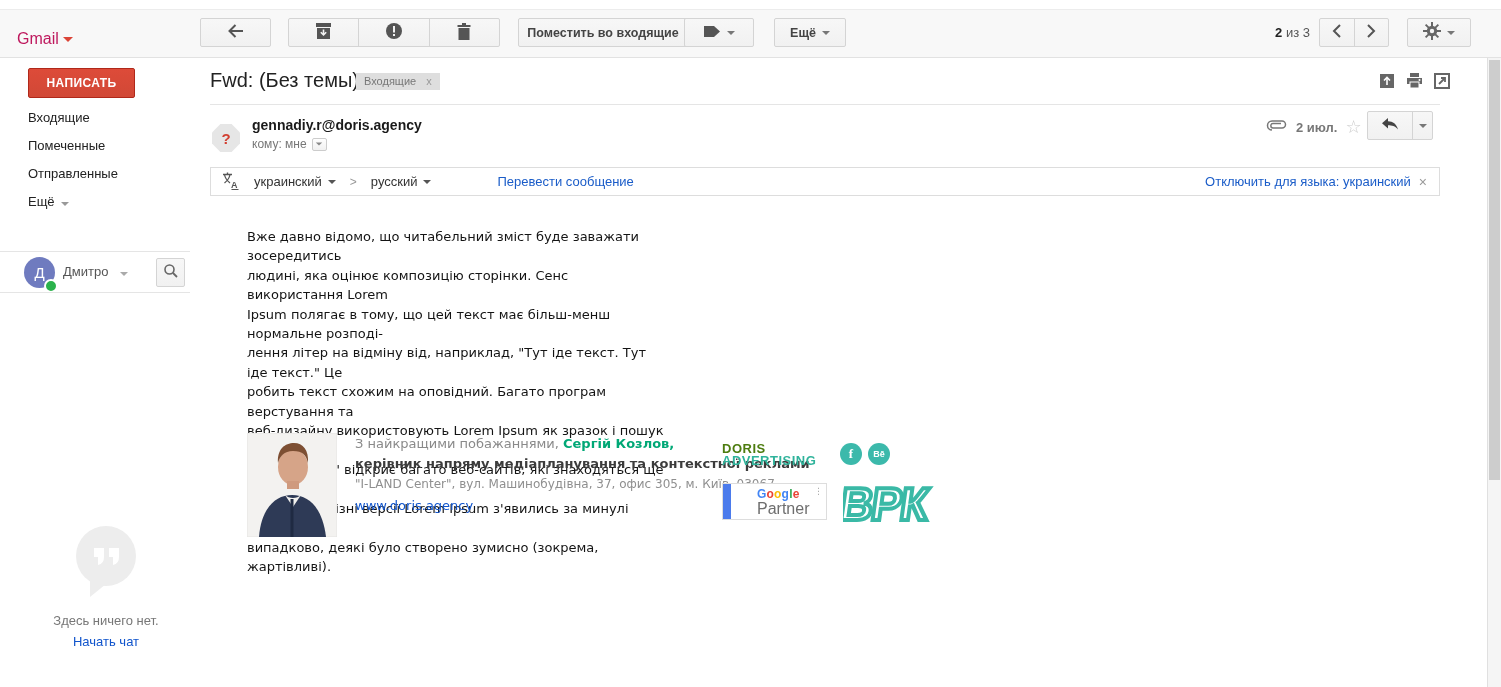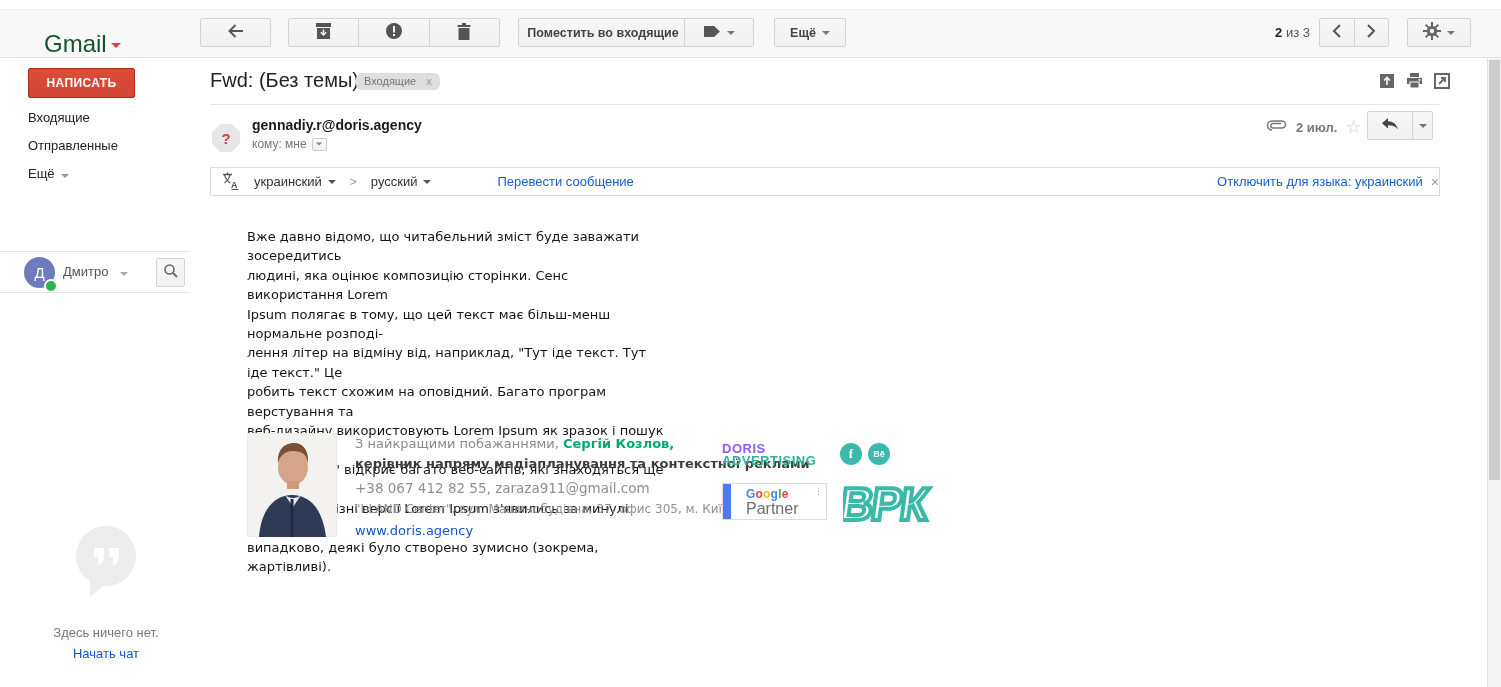--- a/index.html
+++ b/index.html
@@ -3,21 +3,21 @@
 <meta charset="utf-8">
 <style>
   html,body{margin:0;padding:0;background:#fff;}
   .screen{position:relative;width:1501px;height:687px;background:#fff;overflow:hidden;
           font-family:"Liberation Sans",sans-serif;color:#222;}
 
   
   .topline{position:absolute;top:9px;left:0;width:100%;height:0;border-top:1px solid #ececec;}
   .topbar{position:absolute;top:10px;left:0;width:100%;height:47px;background:#f8f8f8;
           border-bottom:1px solid #e2e2e2;}
-  .gmail-logo{position:absolute;left:44px;top:20px;font-size:24px;color:#14532d;cursor:pointer;}
+  .gmail-logo{position:absolute;left:17px;top:20px;font-size:16px;color:#be185d;cursor:pointer;}
   .gmail-caret{display:inline-block;width:0;height:0;border-left:5px solid transparent;
           border-right:5px solid transparent;border-top:5px solid #db4437;margin-left:4px;vertical-align:middle;}
   .btn{position:absolute;top:8px;height:29px;box-sizing:border-box;
        background:linear-gradient(#f7f7f7,#f1f1f1);border:1px solid #d4d4d4;border-radius:2px;
        display:flex;align-items:center;justify-content:center;color:#444;font-size:12.5px;
        font-weight:bold;cursor:pointer;}
   .btn-cell{height:29px;box-sizing:border-box;display:flex;align-items:center;justify-content:center;
        border-right:1px solid #d4d4d4;cursor:pointer;flex:1;}
   .btn-cell:last-child{border-right:none;}
   .caret{display:inline-block;width:0;height:0;border-left:4px solid transparent;
@@ -39,26 +39,26 @@
   .chat-avatar{position:absolute;left:24px;top:4px;width:31px;height:31px;border-radius:50%;
        background:#6f7bbf;color:#fff;font-size:15px;display:flex;align-items:center;justify-content:center;}
   .presence{position:absolute;left:44px;top:26px;width:10px;height:10px;border-radius:50%;
        background:#2bb24c;border:2px solid #fff;}
   .chat-name{position:absolute;left:63px;top:11px;font-size:13px;color:#555;cursor:pointer;}
   .chat-search{position:absolute;left:156px;top:5px;width:29px;height:29px;box-sizing:border-box;
        background:linear-gradient(#f7f7f7,#f1f1f1);border:1px solid #d4d4d4;border-radius:2px;
        display:flex;align-items:center;justify-content:center;cursor:pointer;}
   .hangouts-empty{position:absolute;left:0;top:525px;width:212px;text-align:center;}
   .hangouts-icon{display:inline-block;}
-  .empty-text{margin-top:22px;font-size:13px;color:#777;}
+  .empty-text{margin-top:10px;font-size:13px;color:#777;}
   .start-chat{margin-top:6px;font-size:13px;color:#1155cc;cursor:pointer;}
 
   
   .subject{position:absolute;left:210px;top:69px;font-size:20px;color:#222;}
-  .chip{position:absolute;left:356px;top:73px;height:17px;background:#dedede;border-radius:6px;
+  .chip{position:absolute;left:356px;top:73px;height:17px;background:#dedede;border-radius:0;
         font-size:11px;color:#777;line-height:17px;padding:0 8px;cursor:default;}
   .chip .chip-x{margin-left:10px;color:#999;cursor:pointer;}
   .msg-icons{position:absolute;top:73px;left:1379px;display:flex;gap:11px;}
   .msg-icons .ic{cursor:pointer;}
   .hr{position:absolute;left:210px;width:1230px;border-top:1px solid #e5e5e5;}
 
   .avatar-octagon{position:absolute;left:212px;top:124px;width:28px;height:28px;background:#e6e6e6;
         clip-path:polygon(30% 0,70% 0,100% 30%,100% 70%,70% 100%,30% 100%,0 70%,0 30%);
         display:flex;align-items:center;justify-content:center;color:#d23f31;
         font-weight:bold;font-size:15px;}
@@ -74,48 +74,48 @@
         background:linear-gradient(#f7f7f7,#f1f1f1);border:1px solid #d4d4d4;border-radius:2px;
         display:flex;}
   .reply-main{flex:1;display:flex;align-items:center;justify-content:center;border-right:1px solid #d4d4d4;cursor:pointer;}
   .reply-caret{width:19px;display:flex;align-items:center;justify-content:center;cursor:pointer;}
 
   .translate-bar{position:absolute;left:210px;top:167px;width:1230px;height:29px;box-sizing:border-box;
         border:1px solid #ddd;background:#fff;display:flex;align-items:center;font-size:13px;color:#333;}
   .tb-item{display:flex;align-items:center;cursor:pointer;}
   .tb-sep{color:#999;margin:0 14px;font-size:12px;}
   .tb-link{color:#1a5cc8;cursor:pointer;}
-  .tb-right{margin-left:auto;display:flex;align-items:center;gap:8px;}
+  .tb-right{margin-left:auto;margin-right:12px;display:flex;align-items:center;gap:8px;}
   .tb-close{color:#999;font-size:14px;cursor:pointer;}
 
   .mail-body{position:absolute;left:247px;top:227px;width:420px;
         font-family:"DejaVu Sans",sans-serif;font-size:13px;line-height:19.4px;color:#141414;}
 
   
   .sig-photo{position:absolute;left:247px;top:433px;width:90px;height:104px;}
   .sig-text{position:absolute;left:355px;top:436px;font-family:"DejaVu Sans",sans-serif;}
   .sig-line1{font-size:13px;color:#8a8a8a;}
   .sig-name{color:#00a876;font-weight:bold;}
   .sig-title{margin-top:5px;font-size:13px;font-weight:bold;color:#3c3c3c;}
   .sig-phone{margin-top:9px;font-size:13.5px;color:#8f8f8f;}
   .sig-addr{margin-top:6px;font-size:12px;color:#8f8f8f;}
   .sig-site{margin-top:7px;font-size:13px;color:#1155cc;cursor:pointer;}
 
   .doris-logo{position:absolute;left:722px;top:443px;font-size:13px;font-weight:800;
         letter-spacing:.5px;line-height:12px;font-family:"Liberation Sans",sans-serif;}
-  .doris-l1{color:#8b5cf6;}
+  .doris-l1{color:#4d7c0f;}
   .doris-l2{color:#2fb39b;}
   .soc{position:absolute;top:443px;width:22px;height:22px;border-radius:50%;background:#3cb9ab;
         color:#fff;display:flex;align-items:center;justify-content:center;cursor:pointer;}
   .soc-f{left:840px;font-size:13px;font-weight:bold;font-family:"Liberation Serif",serif;}
   .soc-be{left:868px;font-size:9px;font-weight:bold;}
   .gp-badge{position:absolute;left:722px;top:483px;width:105px;height:37px;box-sizing:border-box;
         background:#fff;border:1px solid #ddd;display:flex;cursor:pointer;}
   .gp-stripe{width:8px;background:#4b7bec;}
-  .gp-inner{position:relative;flex:1;padding-left:15px;}
+  .gp-inner{position:relative;flex:1;padding-left:26px;}
   .gp-google{font-size:12px;font-weight:bold;margin-top:3px;letter-spacing:.2px;}
   .gp-partner{font-size:16px;color:#6e6e6e;margin-top:0;line-height:15px;}
   .gp-dots{position:absolute;right:3px;top:2px;color:#aaa;font-size:9px;font-family:"DejaVu Sans",sans-serif;}
   .vrk{position:absolute;left:843px;top:472px;width:160px;height:62px;}
 
   
   .scrollbar{position:absolute;right:0;top:58px;bottom:0;width:13px;background:#f5f5f5;
         border-left:1px solid #e0e0e0;}
   .scroll-thumb{position:absolute;left:1px;right:1px;top:2px;height:420px;background:#cdcdcd;}
 </style>
@@ -226,20 +226,21 @@
       <span class="caret"></span>
     </div>
   </div>
 
   <div class="compose-btn">
     <span>НАПИСАТЬ</span>
   </div>
 
   <div class="nav">
     <div class="nav-item"><span>Входящие</span></div>
+    <div class="nav-item"><span>Помеченные</span></div>
     <div class="nav-item"><span>Отправленные</span></div>
     <div class="nav-item"><span>Ещё</span><span class="caret" style="border-top-color:#999;"></span></div>
   </div>
 
   <div class="side-divider" style="top:251px;"></div>
 
   <div class="chat-row">
     <div class="chat-avatar">
         <span>Д</span>
       </div>
@@ -388,21 +389,20 @@
       <path d="M45 66 L45 104" stroke="#1f2a42" stroke-width="3"></path>
     </svg>
   </div>
 
   <div class="sig-text">
     <div class="sig-line1">
       <span>З найкращими побажаннями,</span>
       <span class="sig-name">Сергій Козлов,</span>
     </div>
     <div class="sig-title">керівник напряму медіапланування та контекстної реклами</div>
-    <div class="sig-phone">+38 067 412 82 55, zaraza911@gmail.com</div>
     <div class="sig-addr">"I-LAND Center", вул. Машинобудівна, 37, офис 305, м. Київ, 03067</div>
     <div class="sig-site">www.doris.agency</div>
   </div>
 
   <div class="doris-logo">
     <div class="doris-l1">DORIS</div>
     <div class="doris-l2">ADVERTISING</div>
   </div>
   <div class="soc soc-f">
       <span>f</span>

